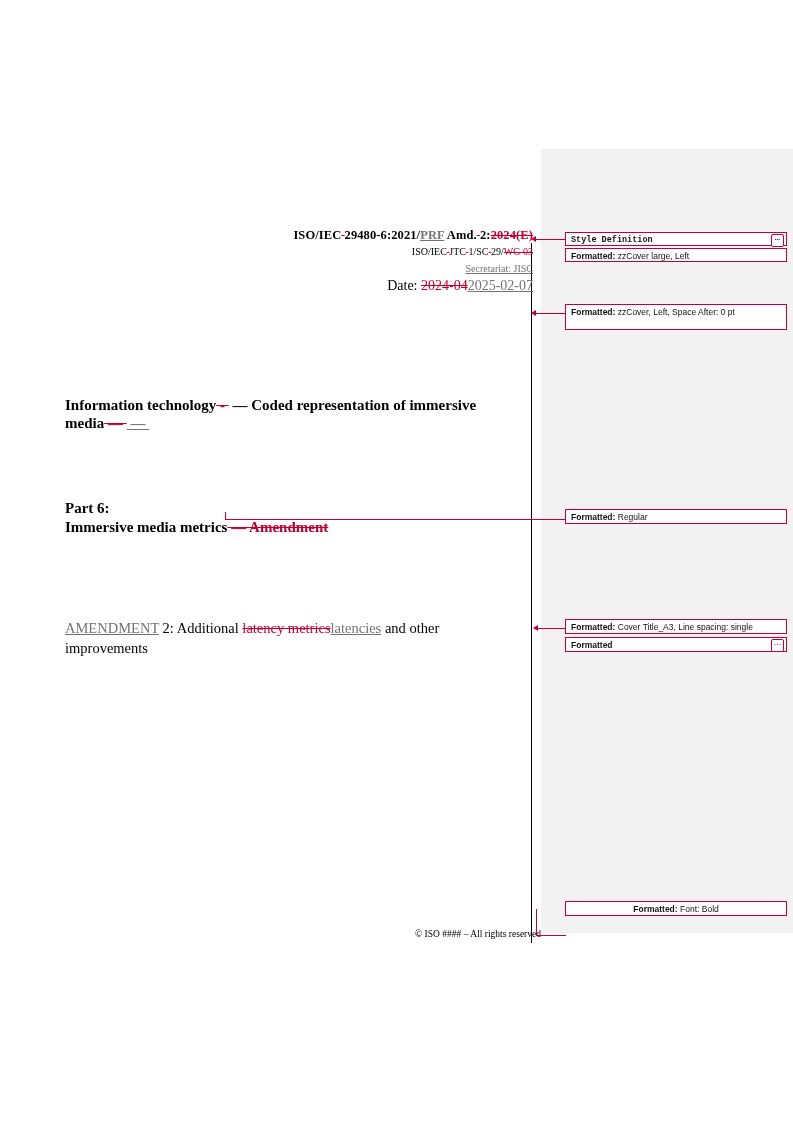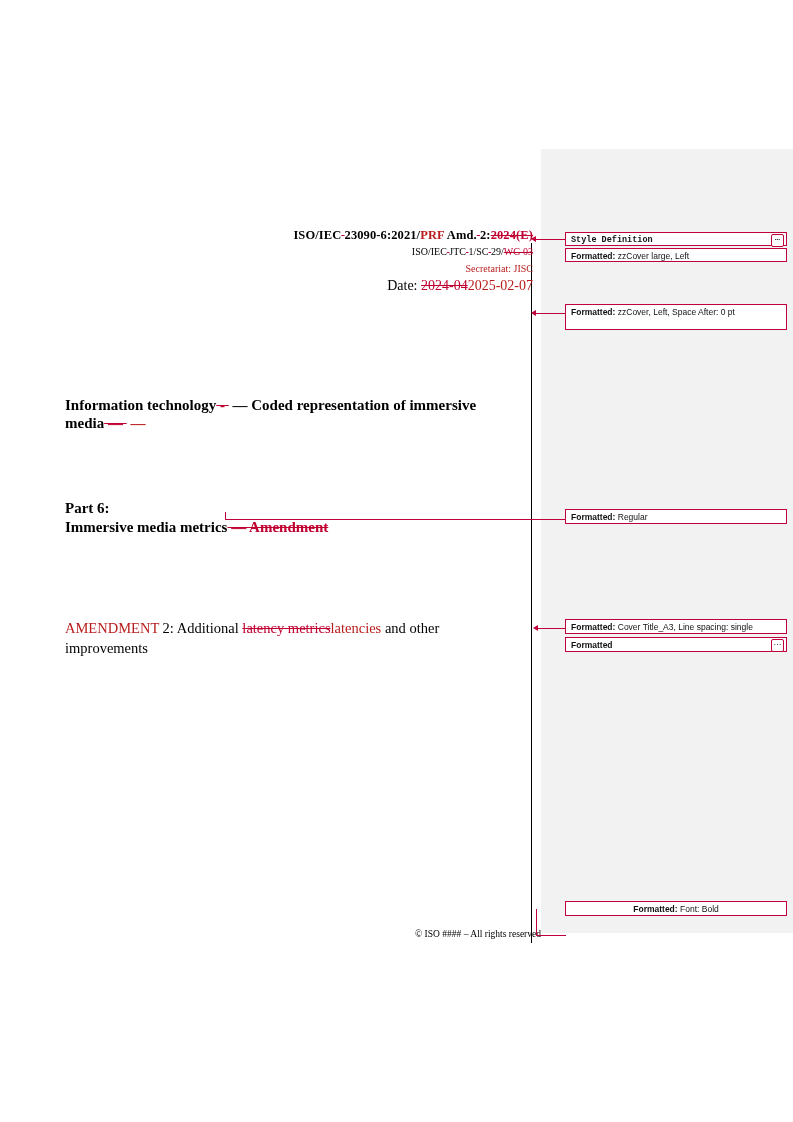--- a/index.html
+++ b/index.html
@@ -36,21 +36,22 @@
   
   .doc {
     position: absolute;
     left: 0;
     top: 0;
     width: 541px;
     height: 1122px;
   }
 
   .ins {
-    color: #b91c1c;
+    color: #737373;
+    text-decoration: underline;
     margin-top: 40px;
   }
   .del {
     color: #c00030;
     text-decoration: line-through;
   }
 
   
   .cover-head {
     position: absolute;
@@ -180,21 +181,21 @@
 <body>
 
 <div class="markup-pane"></div>
 <div class="pane-divider"></div>
 
 <div class="doc">
 
   <div class="cover-head">
 
     <div class="cover-title-line">
-      <span>ISO/IEC</span><span class="del">&nbsp;</span><span>23090-6:2021/</span><span class="ins">PRF</span><span> Amd.</span><span class="del">&nbsp;</span><span>2:</span><span class="del">2024(E)</span>
+      <span>ISO/IEC</span><span class="del">&nbsp;</span><span>29480-6:2021/</span><span class="ins">PRF</span><span> Amd.</span><span class="del">&nbsp;</span><span>2:</span><span class="del">2024(E)</span>
     </div>
 
     <div class="cover-sub-line">
       <span>ISO/IEC</span><span class="del">&nbsp;</span><span>JTC</span><span class="del">&nbsp;</span><span>1/SC</span><span class="del">&nbsp;</span><span>29/</span><span class="del">WG 03</span>
     </div>
 
     <div class="cover-sec-line">
       <span class="ins">Secretariat: JISC</span>
     </div>
 

